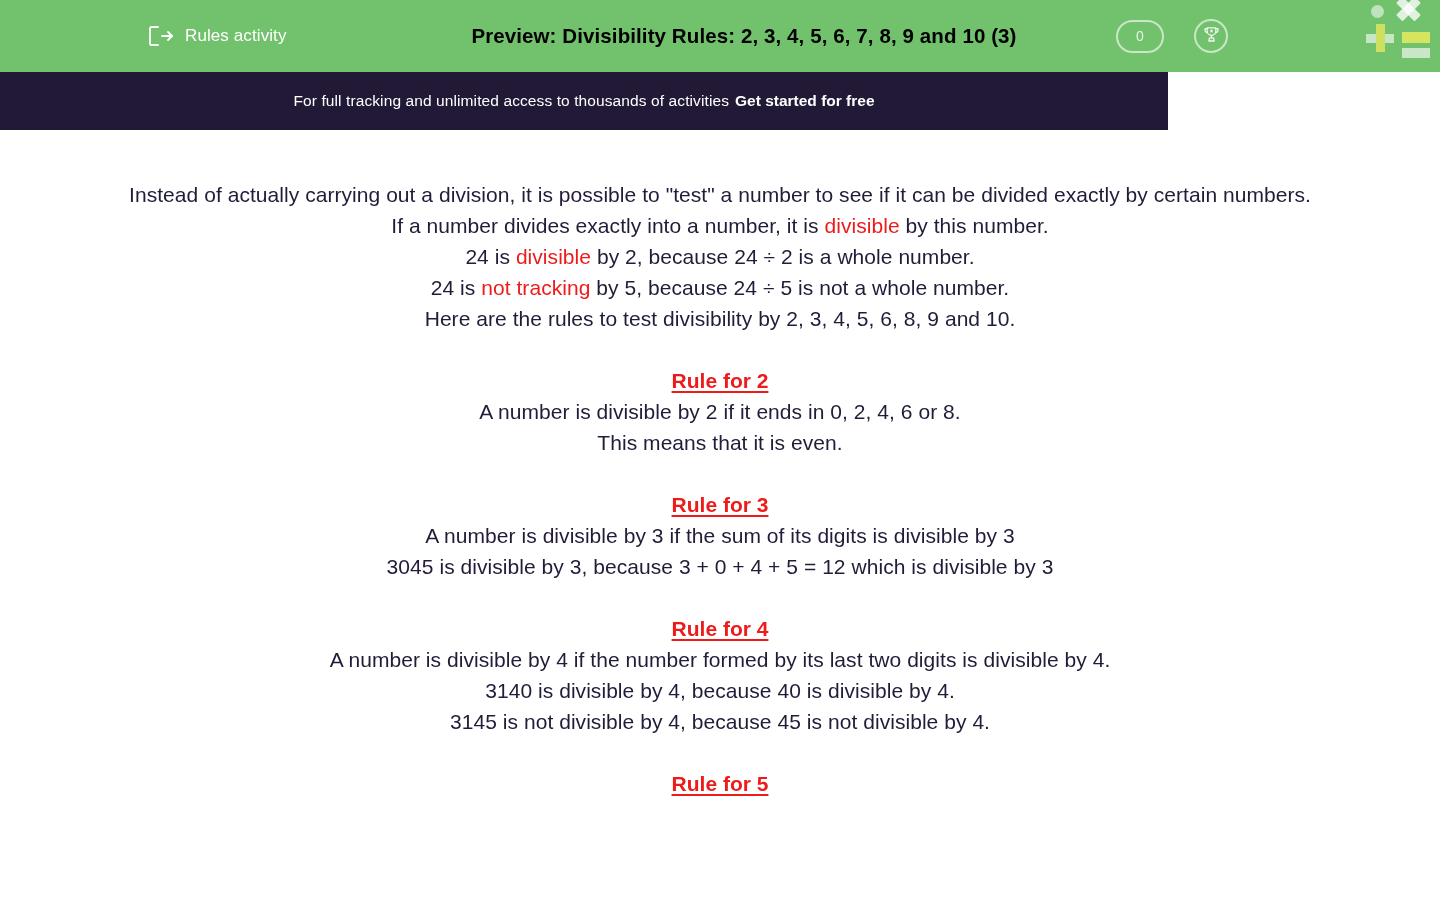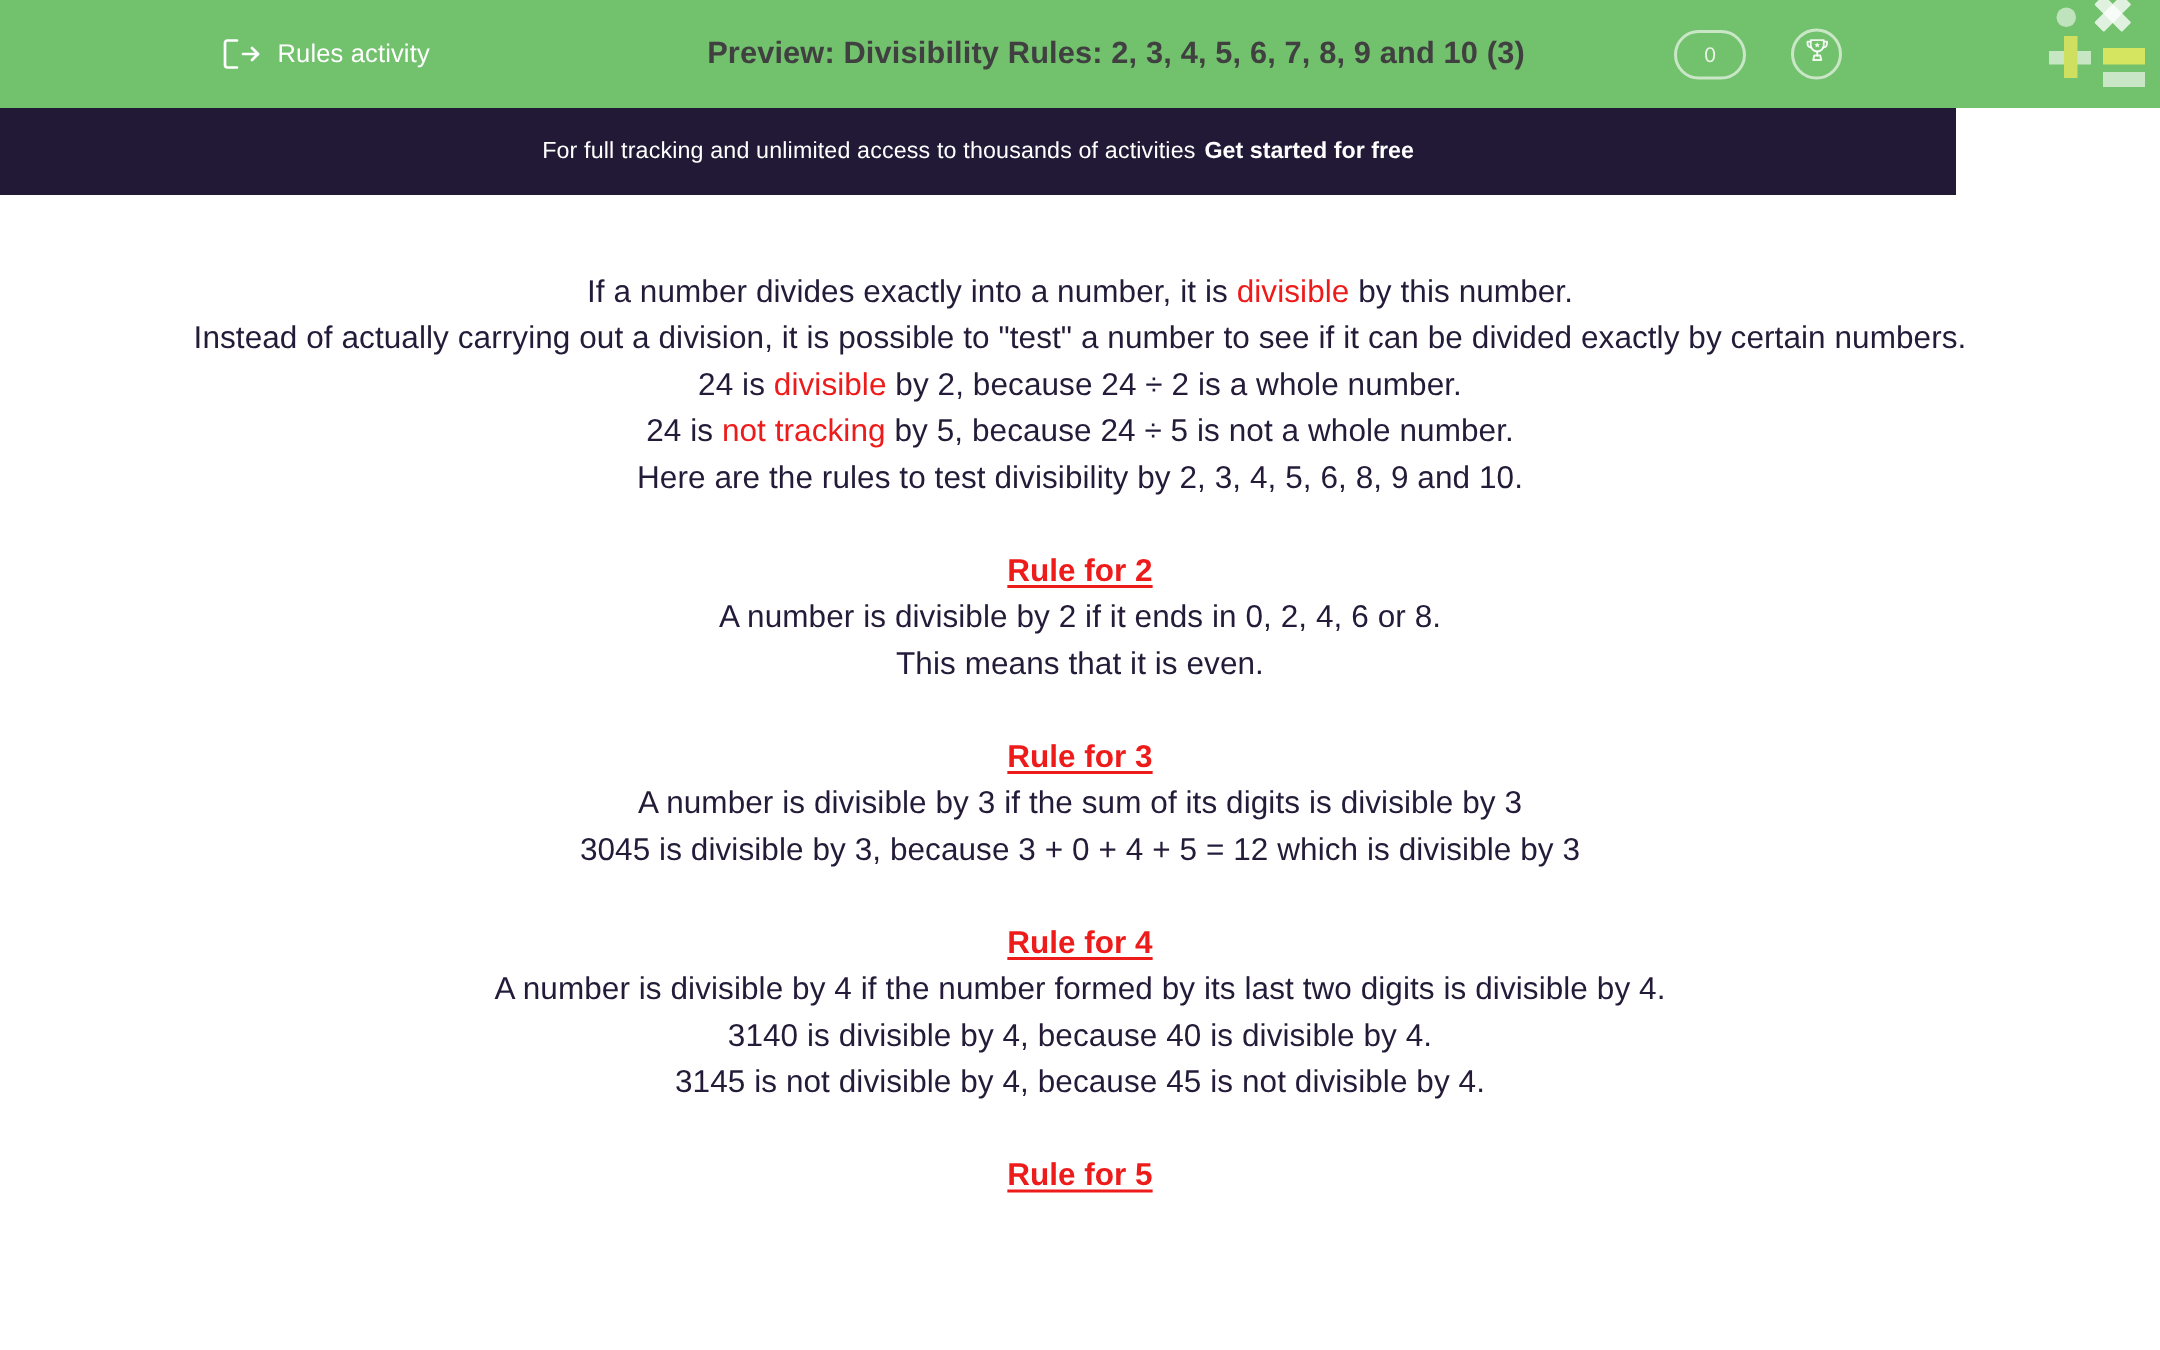--- a/index.html
+++ b/index.html
@@ -46,21 +46,21 @@
   .topbar-title {
     position: absolute;
     left: 0; right: 0;
     top: 0;
     height: 72px;
     display: flex;
     align-items: center;
     justify-content: center;
     font-size: 20.5px;
     font-weight: bold;
-    color: #404040;
+    color: #000000;
     letter-spacing: 0.1px;
     white-space: nowrap;
     pointer-events: none;
     padding-left: 48px;
   }
 
   .topbar-actions {
     position: absolute;
     right: 212px;
     top: 0;
@@ -124,21 +124,21 @@
     position: absolute; left: 62px; top: 32px;
     width: 28px; height: 11px; background: #d6e55f;
   }
   .d-bar2 {
     position: absolute; left: 62px; top: 48px;
     width: 28px; height: 10px; background: rgba(255,255,255,0.62);
   }
 
   
   .promo {
-    width: 1304px;
+    width: 1168px;
     height: 58px;
     background: #211936;
     display: flex;
     align-items: center;
     justify-content: center;
     gap: 0;
   }
   .promo-text {
     font-size: 15.5px;
     color: #ffffff;
@@ -237,22 +237,22 @@
 </div>
 
 <div class="promo">
   <span class="promo-text">For full tracking and unlimited access to thousands of activities</span>
   <a class="promo-cta">Get started for free</a>
 </div>
 
 <div class="activity">
 
   <div class="para">
+    <span class="rule-line">Instead of actually carrying out a division, it is possible to "test" a number to see if it can be divided exactly by certain numbers.</span>
     <span class="rule-line"><span>If a number divides exactly into a number, it is </span><span class="hl">divisible</span><span> by this number.</span></span>
-    <span class="rule-line">Instead of actually carrying out a division, it is possible to "test" a number to see if it can be divided exactly by certain numbers.</span>
     <span class="rule-line"><span>24 is </span><span class="hl">divisible</span><span> by 2, because 24 ÷ 2 is a whole number.</span></span>
     <span class="rule-line"><span>24 is </span><span class="hl">not tracking</span><span> by 5, because 24 ÷ 5 is not a whole number.</span></span>
     <span class="rule-line">Here are the rules to test divisibility by 2, 3, 4, 5, 6, 8, 9 and 10.</span>
   </div>
 
   <div id="rules-container">
       <div class="rule-block">
         <div class="rule-title">Rule for 2</div>
         <div class="rule-body">
           <span class="rule-line">A number is divisible by 2 if it ends in 0, 2, 4, 6 or 8.</span>

